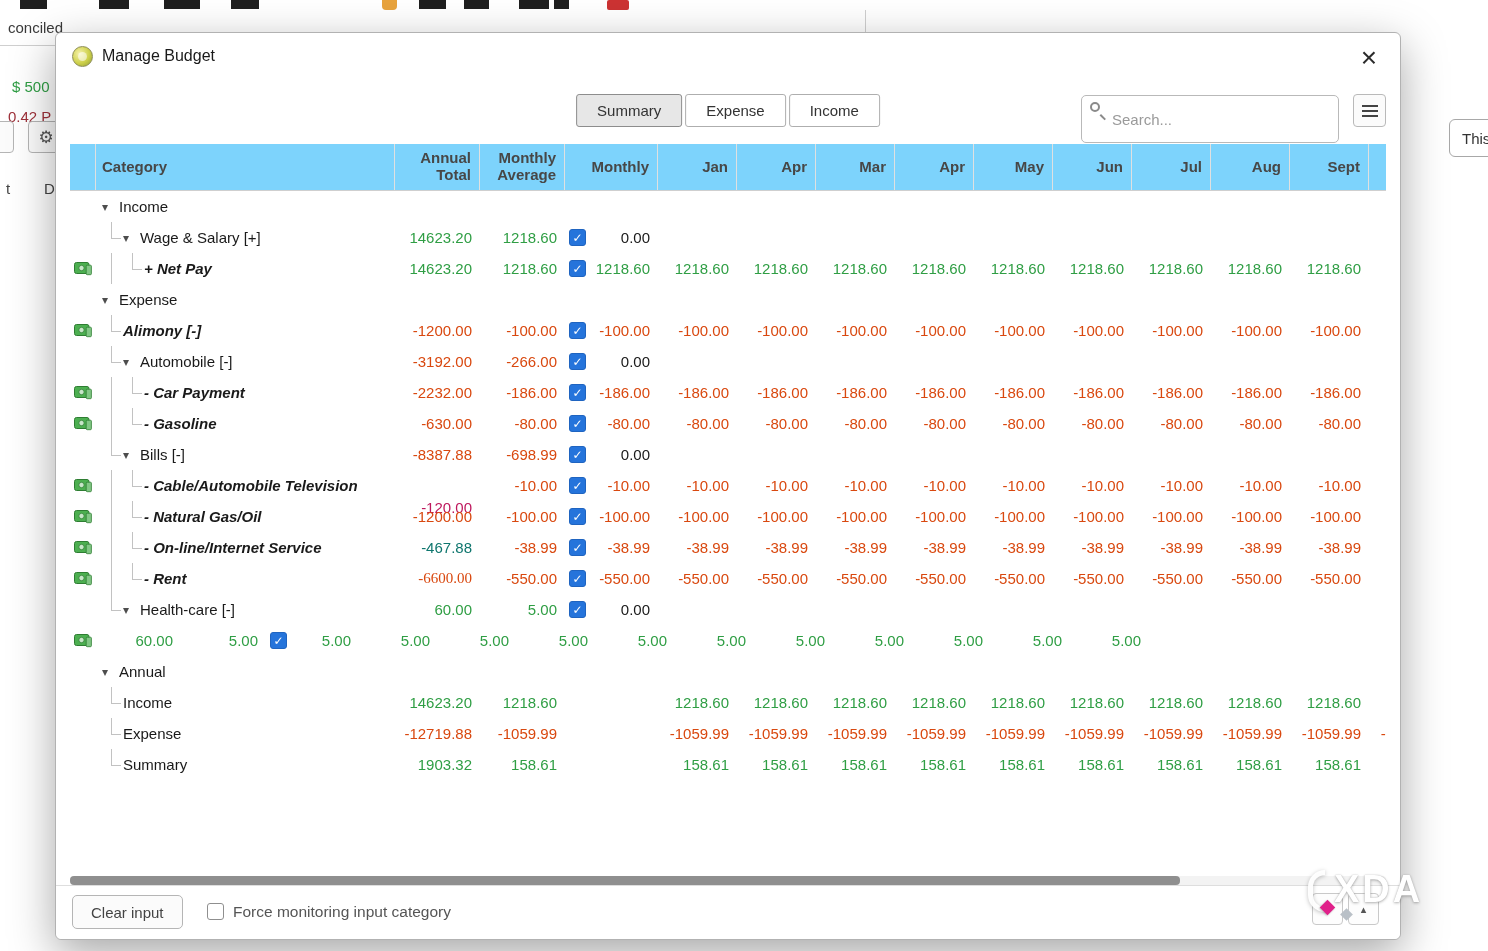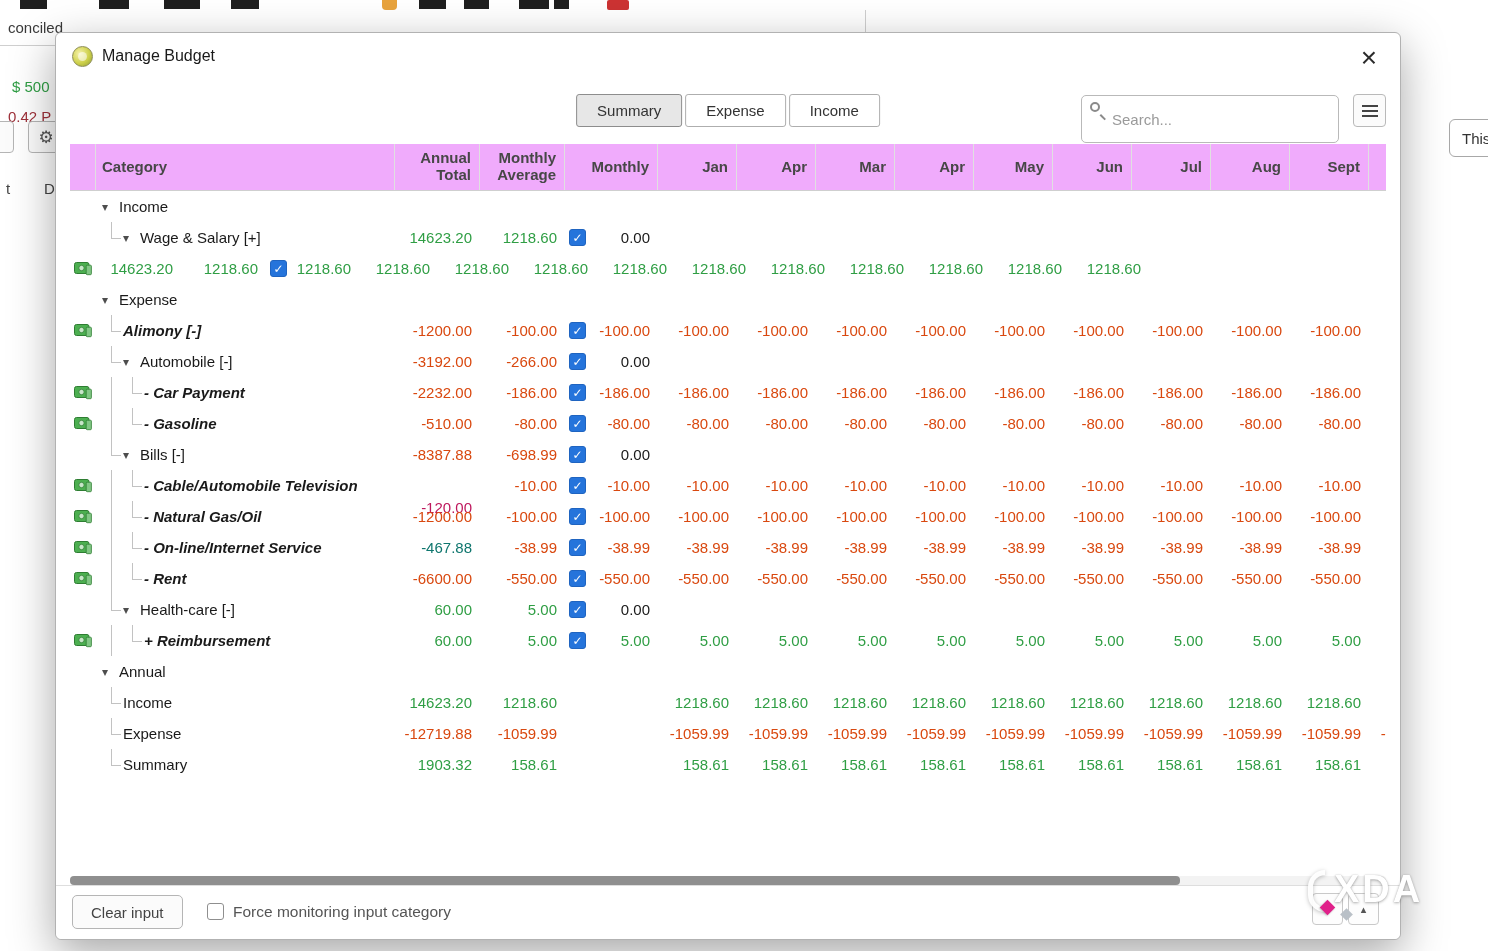--- a/index.html
+++ b/index.html
@@ -85,21 +85,21 @@
   .menu-btn {
     position:absolute; left:1297px; top:61px; width:33px; height:33px;
     border:1px solid #b9b9b9; border-radius:4px; background:#fbfbfb; cursor:pointer;
   }
   .hb { position:absolute; left:8px; top:10px; width:16px; height:2px; background:#444;
         box-shadow:0 5px 0 #444, 0 10px 0 #444; }
 
   
   .table { position:absolute; left:14px; top:111px; width:1316px; overflow:hidden; }
   .thead {
-    display:flex; height:47px; background:#f0abfc; border-bottom:1px solid #cfcfcf;
+    display:flex; height:47px; background:#7dd3fc; border-bottom:1px solid #cfcfcf;
   }
   .th {
     display:flex; align-items:center; justify-content:flex-end; text-align:right;
     padding:0 8px; font-weight:bold; font-size:15px; color:#474747; line-height:1.12;
     border-right:1px solid #e0e0e0; flex:none;
   }
   .th.left { justify-content:flex-start; text-align:left; padding-left:6px; }
   .tr { display:flex; height:31px; align-items:center; }
   .td { flex:none; height:100%; display:flex; align-items:center; }
   .td.num { justify-content:flex-end; padding-right:8px; font-size:15px; }
@@ -303,20 +303,25 @@
           <div class="td num c-month"></div>
         </div>
         <div class="tr">
           <div class="td c-icon">
             <svg width="18" height="15" viewBox="0 0 18 15">
               <rect x="0.5" y="1.5" width="14.5" height="11" rx="2" fill="#4caf50" stroke="#2e7d32"></rect>
               <circle cx="7.5" cy="7" r="2.7" fill="#c8e6c9" stroke="#2e7d32" stroke-width="0.8"></circle>
               <rect x="12.2" y="4.2" width="5.2" height="9.5" rx="1" fill="#81c784" stroke="#2e7d32" stroke-width="0.8"></rect>
             </svg>
           </div>
+          <div class="td c-cat">
+            <span class="tree bar"></span>
+            <span class="tree l"></span>
+            <span class="label leaf">+ Net Pay</span>
+          </div>
           <div class="td num c-annual" style="color: rgb(47, 158, 68);">14623.20</div>
           <div class="td num c-avg" style="color: rgb(47, 158, 68);">1218.60</div>
           <div class="td c-monthly">
             <span class="cbx">
               <span class="tick">✓</span>
             </span>
             <span class="mval" style="color: rgb(47, 158, 68);">1218.60</span>
           </div>
           <div class="td num c-month" style="color: rgb(47, 158, 68);">1218.60</div>
           <div class="td num c-month" style="color: rgb(47, 158, 68);">1218.60</div>
@@ -446,21 +451,21 @@
               <rect x="0.5" y="1.5" width="14.5" height="11" rx="2" fill="#4caf50" stroke="#2e7d32"></rect>
               <circle cx="7.5" cy="7" r="2.7" fill="#c8e6c9" stroke="#2e7d32" stroke-width="0.8"></circle>
               <rect x="12.2" y="4.2" width="5.2" height="9.5" rx="1" fill="#81c784" stroke="#2e7d32" stroke-width="0.8"></rect>
             </svg>
           </div>
           <div class="td c-cat">
             <span class="tree bar"></span>
             <span class="tree l"></span>
             <span class="label leaf">- Gasoline</span>
           </div>
-          <div class="td num c-annual" style="color: rgb(217, 72, 15);">-510.00</div>
+          <div class="td num c-annual" style="color: rgb(217, 72, 15);">-630.00</div>
           <div class="td num c-avg" style="color: rgb(217, 72, 15);">-80.00</div>
           <div class="td c-monthly">
             <span class="cbx">
               <span class="tick">✓</span>
             </span>
             <span class="mval" style="color: rgb(217, 72, 15);">-80.00</span>
           </div>
           <div class="td num c-month" style="color: rgb(217, 72, 15);">-80.00</div>
           <div class="td num c-month" style="color: rgb(217, 72, 15);">-80.00</div>
           <div class="td num c-month" style="color: rgb(217, 72, 15);">-80.00</div>
@@ -600,21 +605,21 @@
               <rect x="0.5" y="1.5" width="14.5" height="11" rx="2" fill="#4caf50" stroke="#2e7d32"></rect>
               <circle cx="7.5" cy="7" r="2.7" fill="#c8e6c9" stroke="#2e7d32" stroke-width="0.8"></circle>
               <rect x="12.2" y="4.2" width="5.2" height="9.5" rx="1" fill="#81c784" stroke="#2e7d32" stroke-width="0.8"></rect>
             </svg>
           </div>
           <div class="td c-cat">
             <span class="tree bar"></span>
             <span class="tree l"></span>
             <span class="label leaf">- Rent</span>
           </div>
-          <div class="td num c-annual" style="color: rgb(217, 72, 15);">-6600.00</div>
+          <div class="td num c-annual" style="color: rgb(217, 72, 15); font-family: Liberation Serif, serif;">-6600.00</div>
           <div class="td num c-avg" style="color: rgb(217, 72, 15);">-550.00</div>
           <div class="td c-monthly">
             <span class="cbx">
               <span class="tick">✓</span>
             </span>
             <span class="mval" style="color: rgb(217, 72, 15);">-550.00</span>
           </div>
           <div class="td num c-month" style="color: rgb(217, 72, 15);">-550.00</div>
           <div class="td num c-month" style="color: rgb(217, 72, 15);">-550.00</div>
           <div class="td num c-month" style="color: rgb(217, 72, 15);">-550.00</div>
@@ -652,25 +657,20 @@
           <div class="td num c-month"></div>
           <div class="td num c-month"></div>
         </div>
         <div class="tr">
           <div class="td c-icon">
             <svg width="18" height="15" viewBox="0 0 18 15">
               <rect x="0.5" y="1.5" width="14.5" height="11" rx="2" fill="#4caf50" stroke="#2e7d32"></rect>
               <circle cx="7.5" cy="7" r="2.7" fill="#c8e6c9" stroke="#2e7d32" stroke-width="0.8"></circle>
               <rect x="12.2" y="4.2" width="5.2" height="9.5" rx="1" fill="#81c784" stroke="#2e7d32" stroke-width="0.8"></rect>
             </svg>
-          </div>
-          <div class="td c-cat">
-            <span class="tree bar"></span>
-            <span class="tree l"></span>
-            <span class="label leaf">+ Reimbursement</span>
           </div>
           <div class="td num c-annual" style="color: rgb(47, 158, 68);">60.00</div>
           <div class="td num c-avg" style="color: rgb(47, 158, 68);">5.00</div>
           <div class="td c-monthly">
             <span class="cbx">
               <span class="tick">✓</span>
             </span>
             <span class="mval" style="color: rgb(47, 158, 68);">5.00</span>
           </div>
           <div class="td num c-month" style="color: rgb(47, 158, 68);">5.00</div>

